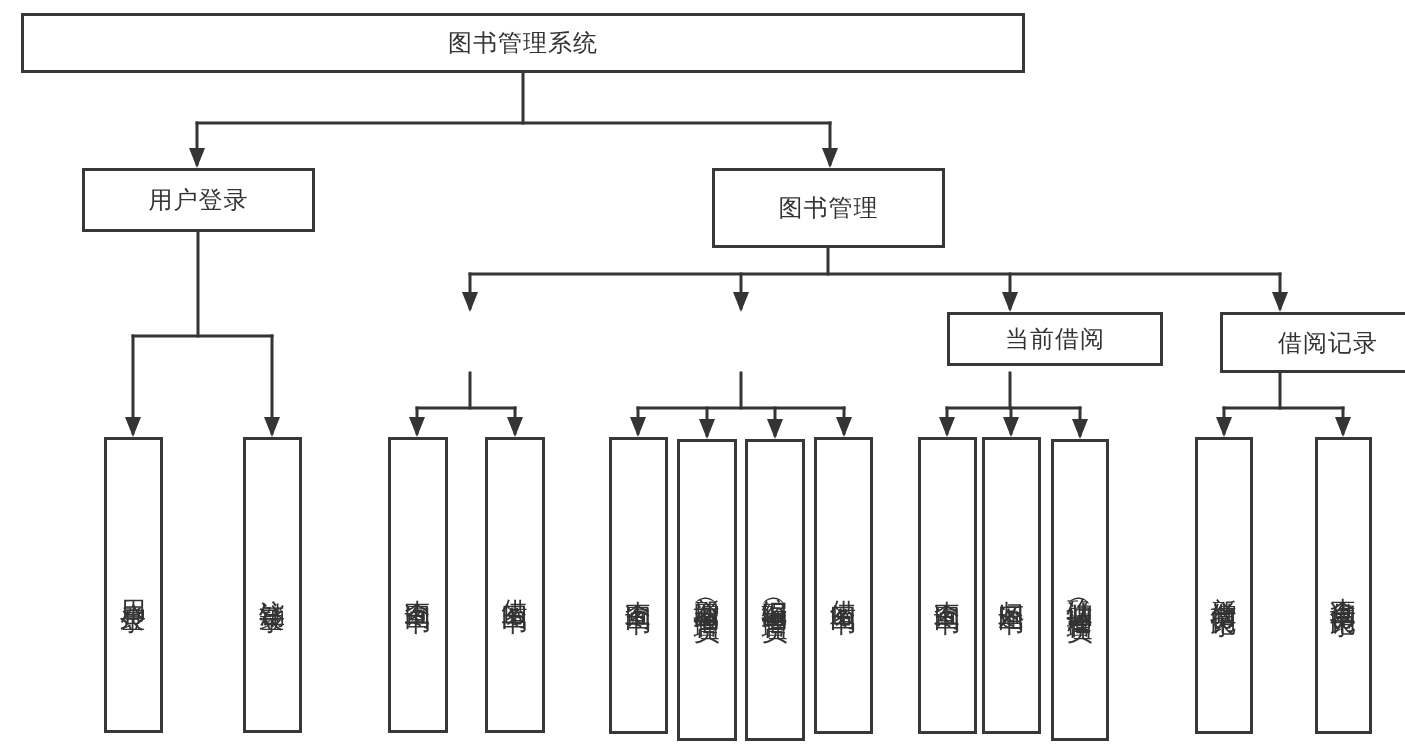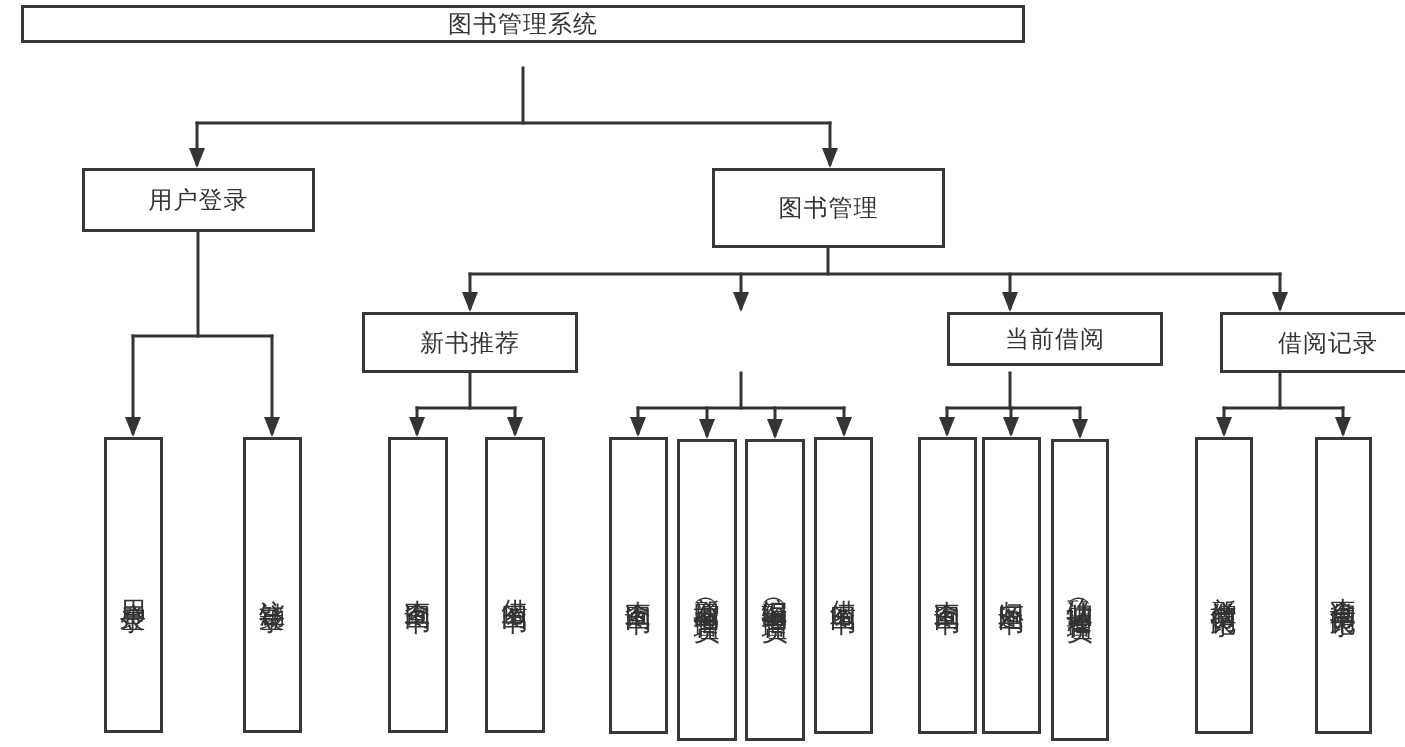--- a/index.html
+++ b/index.html
@@ -71,34 +71,31 @@
       <line x1="1011" y1="408" x2="1011" y2="433" marker-end="url(#arr)"></line>
       <line x1="1080" y1="408" x2="1080" y2="435" marker-end="url(#arr)"></line>
 
       <line x1="1280" y1="373" x2="1280" y2="408"></line>
       <line x1="1224" y1="408" x2="1343" y2="408"></line>
       <line x1="1224" y1="408" x2="1224" y2="433" marker-end="url(#arr)"></line>
       <line x1="1343" y1="408" x2="1343" y2="433" marker-end="url(#arr)"></line>
     </g>
   </svg>
 
-  <div class="node h" style="left:21px;top:5px;width:1004px;height:38px">
+  <div class="node h" style="left:21px;top:13px;width:1004px;height:60px">
     <span class="lbl">图书管理系统</span>
   </div>
 
   <div class="node h" style="left:82px;top:168px;width:233px;height:64px">
     <span class="lbl">用户登录</span>
   </div>
   <div class="node h" style="left:712px;top:168px;width:233px;height:80px">
     <span class="lbl">图书管理</span>
   </div>
 
-  <div class="node h" style="left:362px;top:312px;width:216px;height:61px">
-    <span class="lbl">新书推荐</span>
-  </div>
   <div class="node h" style="left:947px;top:312px;width:216px;height:54px">
     <span class="lbl">当前借阅</span>
   </div>
   <div class="node h" style="left:1220px;top:312px;width:216px;height:61px">
     <span class="lbl">借阅记录</span>
   </div>
 
   <div class="node v" style="left:104px;top:437px;width:59px;height:296px">
     <span class="lbl">用户登录</span>
   </div>

